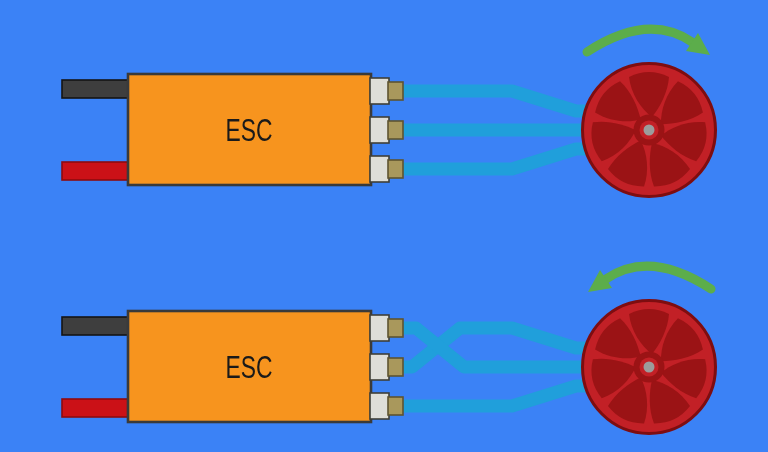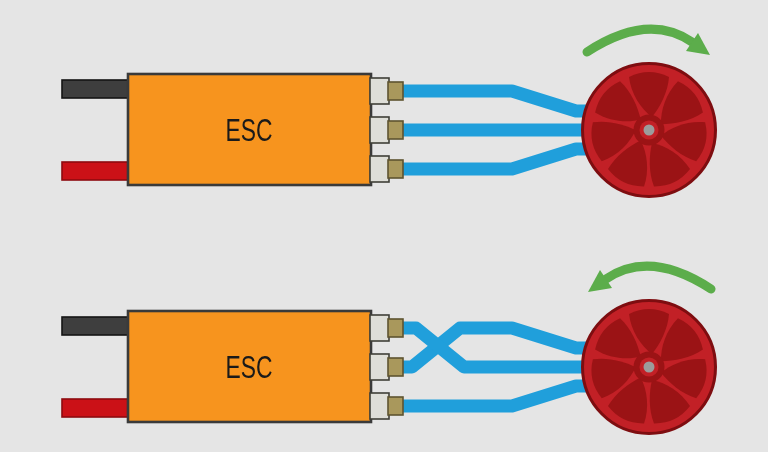--- a/index.html
+++ b/index.html
@@ -1,16 +1,16 @@
 <!DOCTYPE html>
 <html><head>
 <meta charset="utf-8">
 <style>
   html,body{margin:0;padding:0;background:#ffffff;}
-  .stage{position:relative;width:768px;height:452px;background:#e5e5e5;overflow:hidden;}
+  .stage{position:relative;width:768px;height:452px;background:#3b82f6;overflow:hidden;}
   svg{position:absolute;inset:0;display:block;}
   .wire{fill:none;stroke:#209FDB;stroke-width:13;stroke-linejoin:round;stroke-linecap:butt;}
   .batt-black{stroke:#141414;stroke-width:1.6;}
   .batt-red{stroke:#8E0B10;stroke-width:1.6;}
   .esc-box{stroke:#3A3A3A;stroke-width:2.6;}
   .housing{stroke:#3F3F38;stroke-width:1.6;}
   .pin{stroke:#5E5430;stroke-width:1.6;}
   .bell{stroke:#7E0D10;stroke-width:3;}
   .hub-ring,.hub,.shaft{stroke:none;}
   .esc-label{font-family:"Liberation Sans",sans-serif;font-size:31px;fill:#1A1A1A;text-anchor:middle;}

